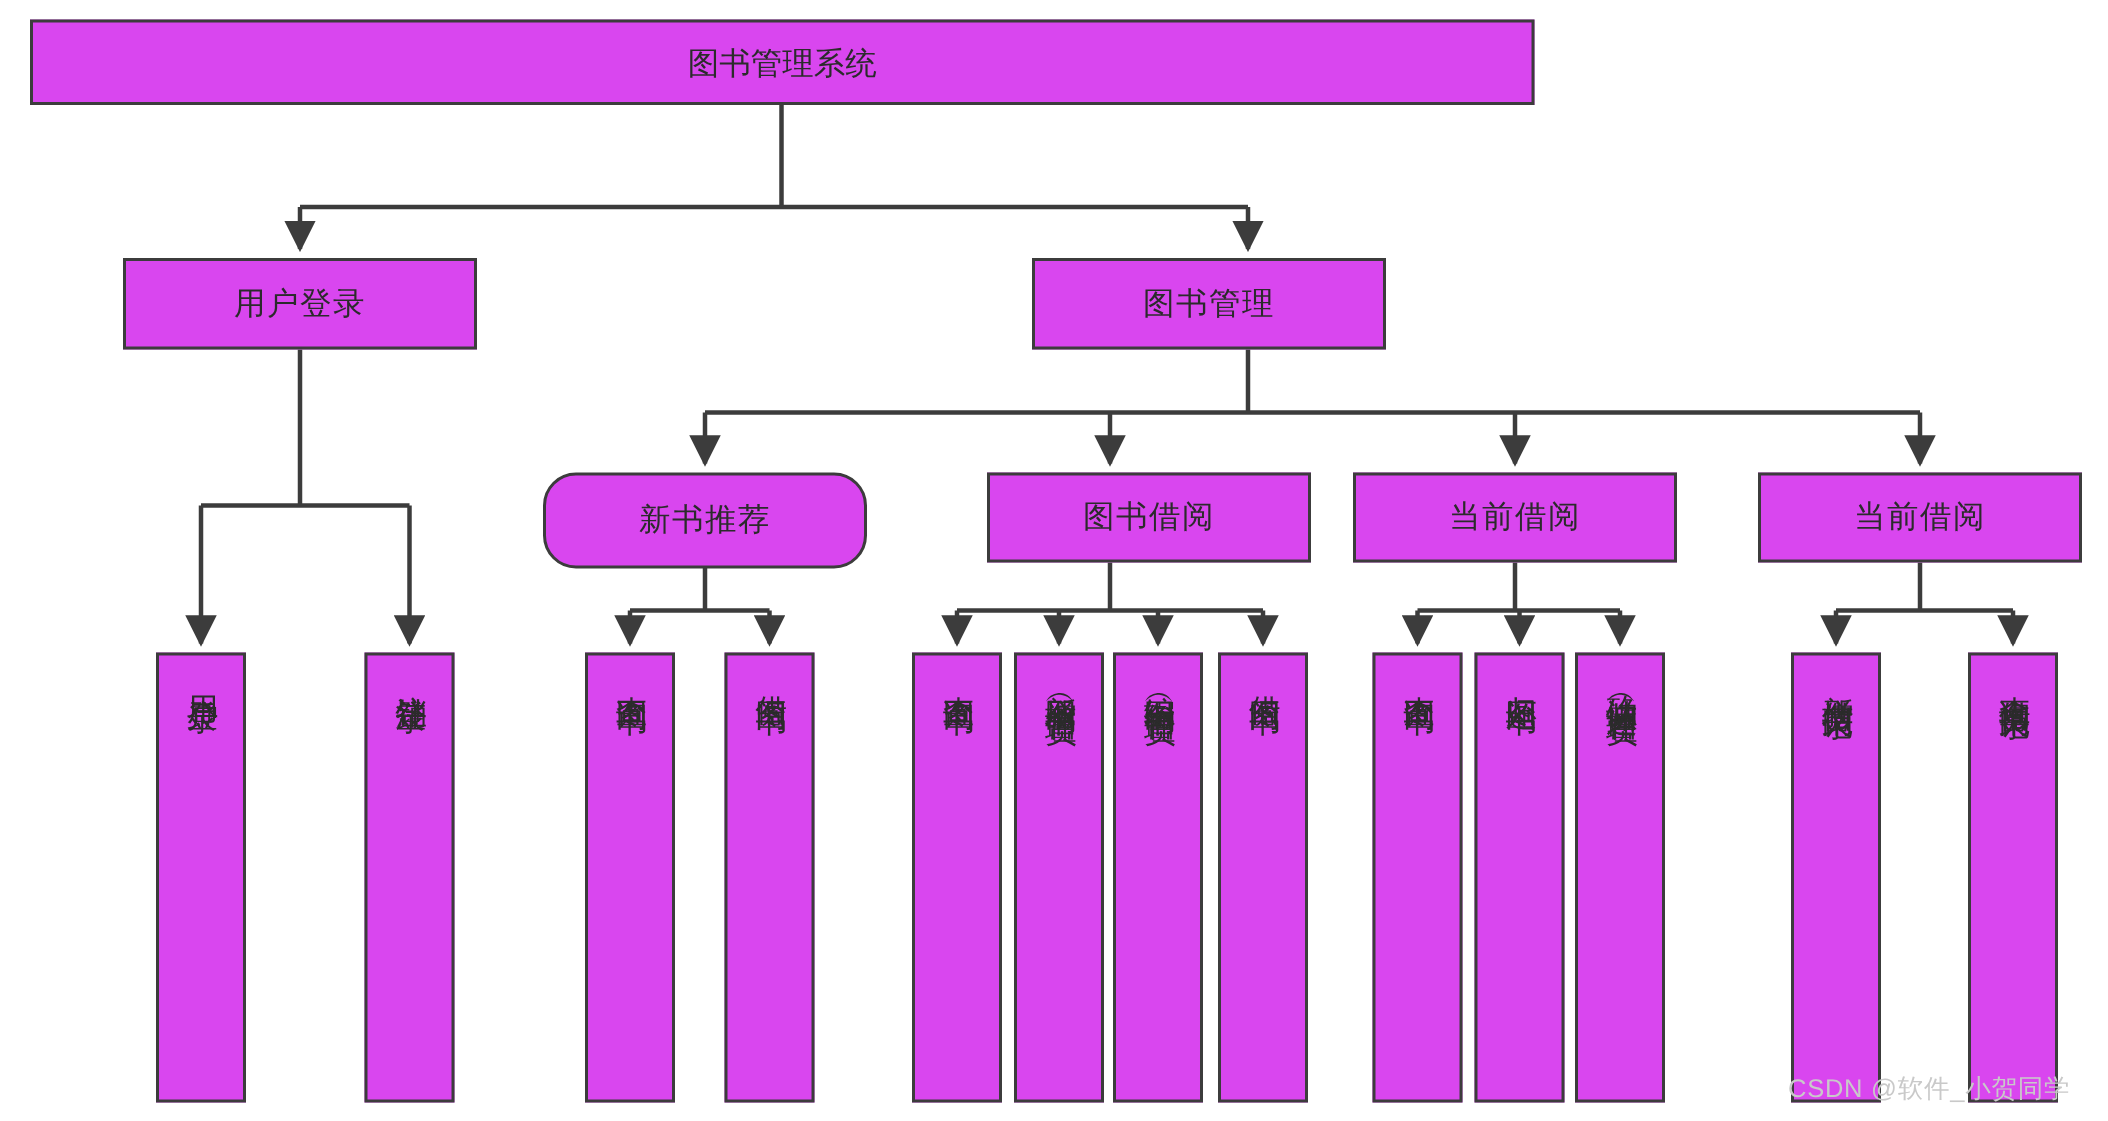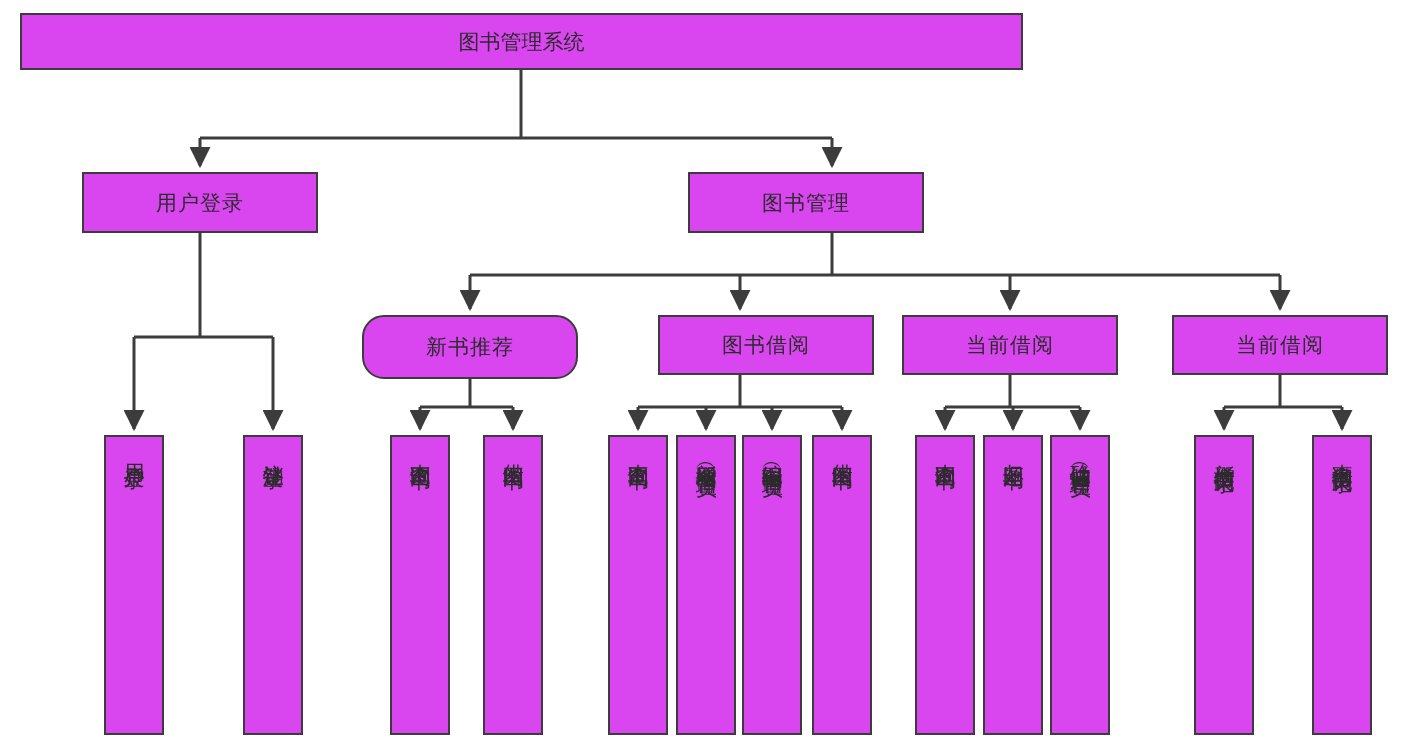--- a/index.html
+++ b/index.html
@@ -108,14 +108,15 @@
   <div class="node leaf" style="left:742px;top:435px;width:60px;height:300px;">编辑图书（管理员）</div>
   <div class="node leaf" style="left:812px;top:435px;width:60px;height:300px;">借阅图书</div>
 
   <div class="node leaf" style="left:915px;top:435px;width:60px;height:300px;">查询图书</div>
   <div class="node leaf" style="left:983px;top:435px;width:60px;height:300px;">归还图书</div>
   <div class="node leaf" style="left:1050px;top:435px;width:60px;height:300px;">确认归还（管理员）</div>
 
   <div class="node leaf" style="left:1194px;top:435px;width:60px;height:300px;">新增借阅记录</div>
   <div class="node leaf" style="left:1312px;top:435px;width:60px;height:300px;">查询借阅记录</div>
 
+  <div class="watermark" style="left:1192px;top:714px;">CSDN @软件_小贺同学</div>
 
 </div>
 
 </body></html>

